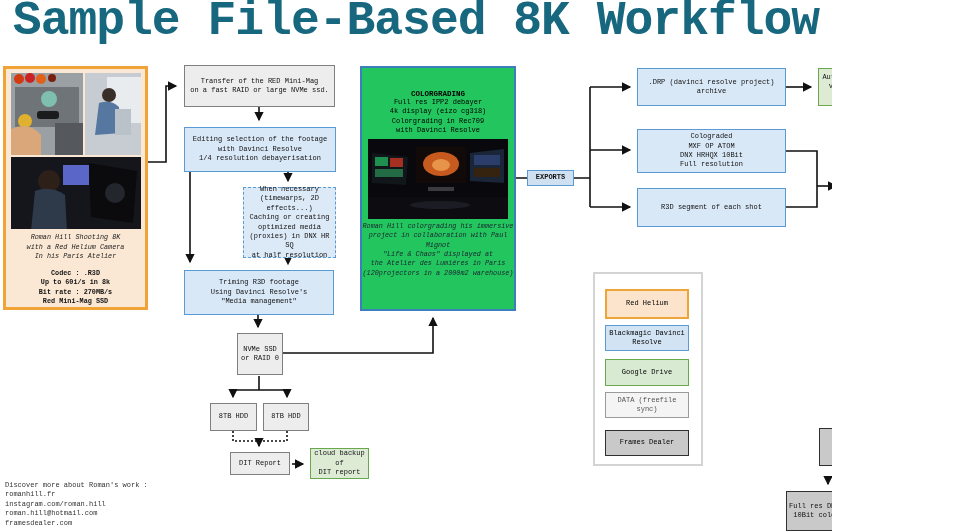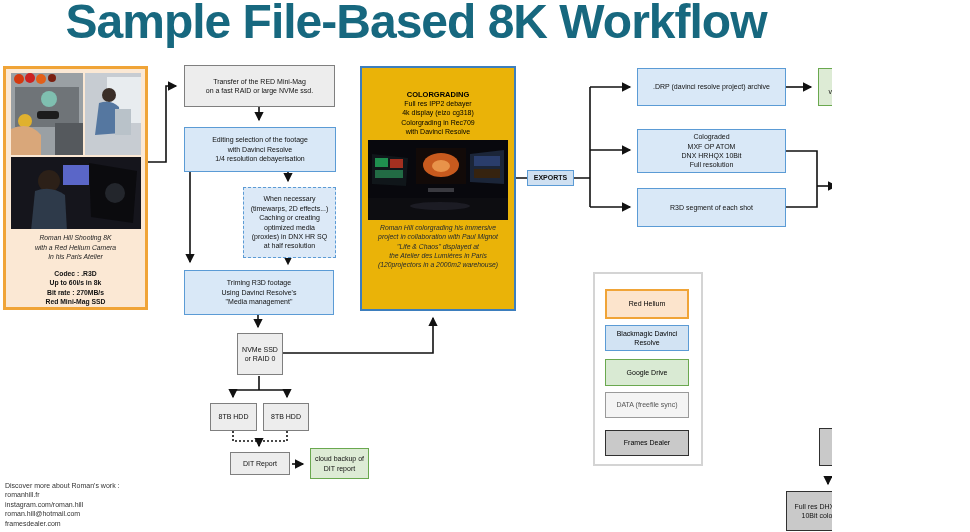--- a/index.html
+++ b/index.html
@@ -1,17 +1,17 @@
 <!DOCTYPE html>
 <html><head>
 <meta charset="utf-8">
 <style>
   html,body{margin:0;padding:0;background:#fff;}
   #page{position:relative;width:832px;height:532px;background:#fff;overflow:hidden;
-        font-family:Liberation Sans, sans-serif;}
+        font-family:Liberation Mono, monospace;}
   #title{position:absolute;top:-6px;left:0;width:100%;text-align:center;
          font-size:48px;font-weight:bold;letter-spacing:-1px;color:#17687f;}
   #connectors{position:absolute;left:0;top:0;z-index:0;}
   .box{position:absolute;z-index:2;display:flex;align-items:center;justify-content:center;
        text-align:center;font-size:7px;line-height:1.35;color:#111;box-sizing:border-box;
        padding:2px;background:#fff;}
   .ml{white-space:pre-line;}
   .blue{background:#d9e8f7;border:1.3px solid #5b9bd5;}
   .gray{background:#ededed;border:1.2px solid #7f7f7f;}
   .darkgray{background:#c9c9c9;border:1.6px solid #303030;}
@@ -20,21 +20,21 @@
   .bold{font-weight:bold;}
   
   #left-panel{position:absolute;left:3px;top:66px;width:145px;height:244px;z-index:2;
               background:#fbe8d4;border:3px solid #f0a437;box-sizing:border-box;
               display:flex;flex-direction:column;align-items:center;}
   #left-photo{margin-top:4px;}
   #left-caption{font-style:italic;font-size:6.8px;line-height:1.4;text-align:center;color:#222;margin-top:4px;}
   #left-specs{font-weight:bold;font-size:6.8px;line-height:1.4;text-align:center;color:#111;margin-top:7px;}
   
   #cg-panel{position:absolute;left:360px;top:66px;width:156px;height:245px;z-index:2;
-            background:#eab308;border:2px solid #3d7ebd;box-sizing:border-box;
+            background:#22c55e;border:2px solid #3d7ebd;box-sizing:border-box;
             display:flex;flex-direction:column;align-items:center;}
   #cg-title{font-weight:bold;font-size:7.5px;margin-top:22px;}
   #cg-body{font-size:7px;line-height:1.35;text-align:center;}
   #cg-photo{margin-top:3px;}
   #cg-caption{font-style:italic;font-size:6.8px;line-height:1.38;text-align:center;color:#1d2530;margin-top:3px;}
   
   #legend{position:absolute;left:593px;top:272px;width:110px;height:194px;z-index:2;
           background:#fff;border:2px solid #d4d4d4;box-sizing:border-box;}
   .lg{position:absolute;left:10px;width:84px;display:flex;align-items:center;justify-content:center;
       text-align:center;font-size:7px;line-height:1.3;box-sizing:border-box;}

